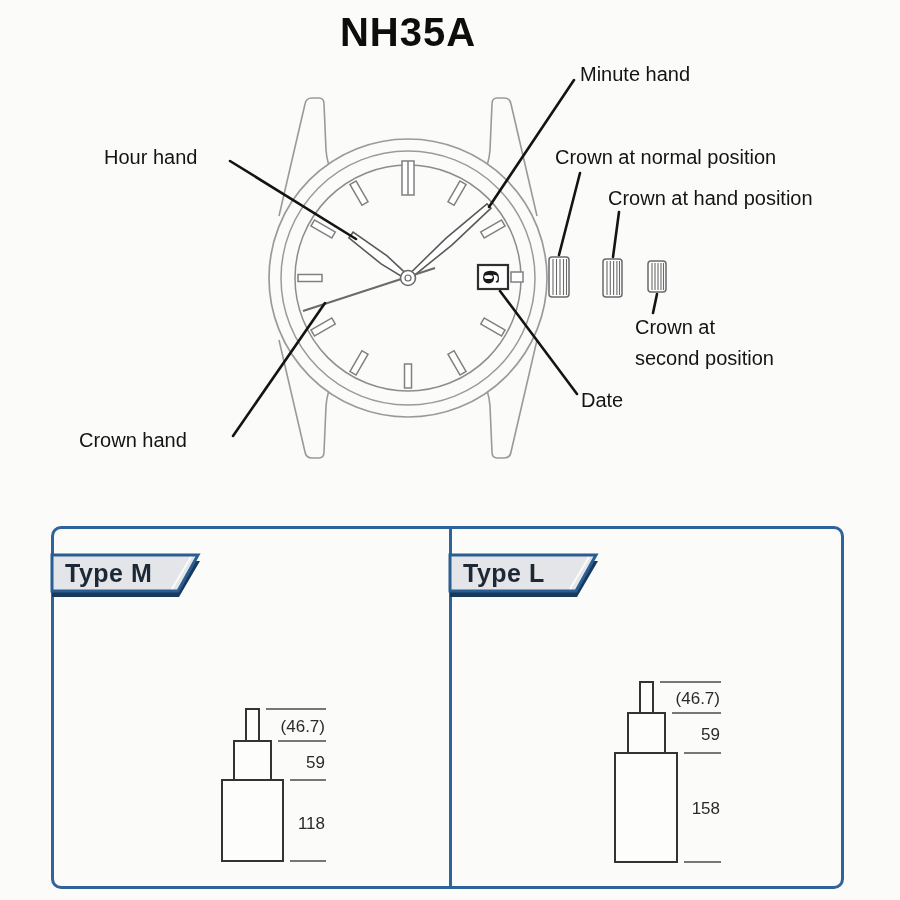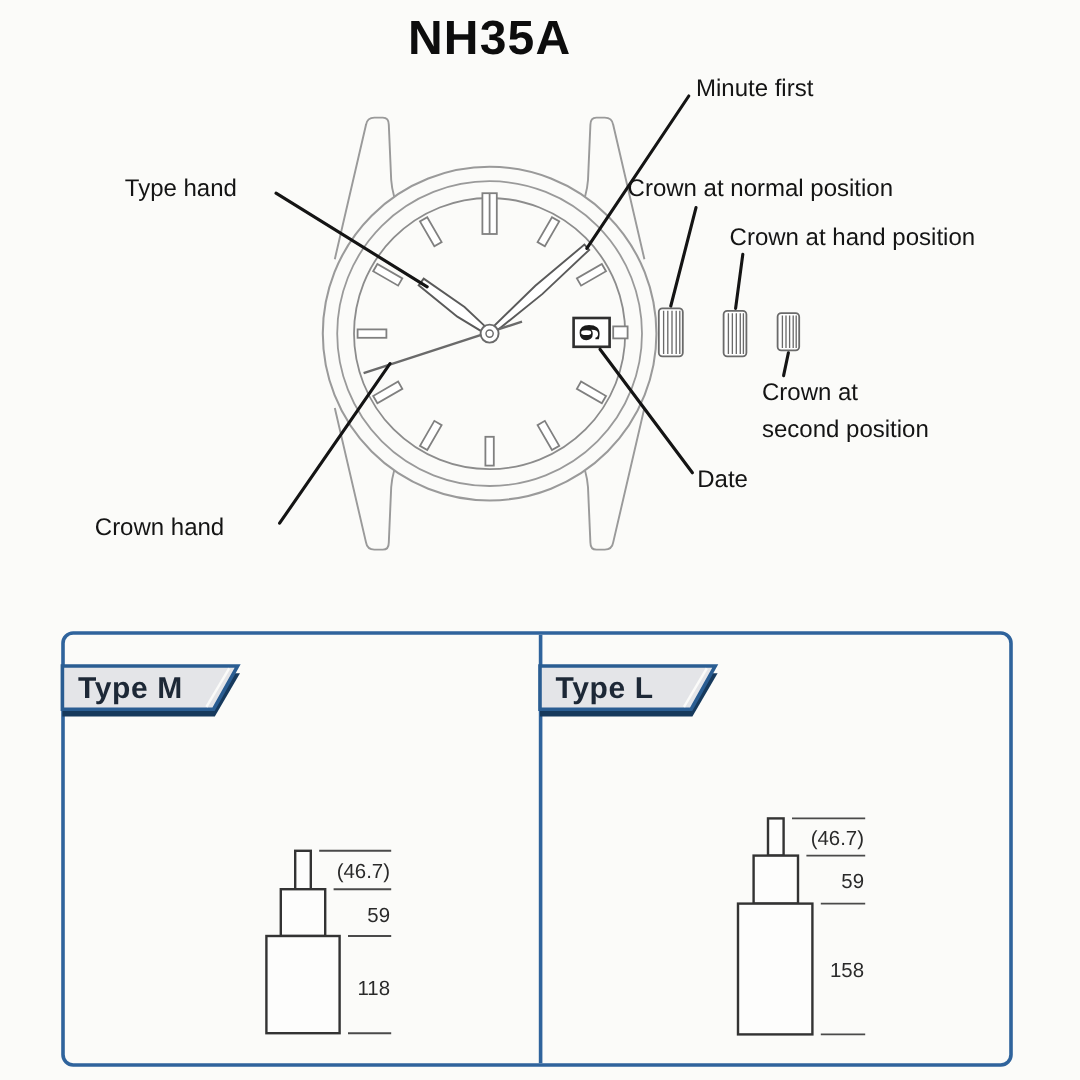--- a/index.html
+++ b/index.html
@@ -104,23 +104,23 @@
       <line x1="574" y1="80" x2="489" y2="207"></line>
       <line x1="230" y1="161" x2="356" y2="239"></line>
       <line x1="233" y1="436" x2="325" y2="303"></line>
       <line x1="580" y1="173" x2="559" y2="255"></line>
       <line x1="619" y1="212" x2="613" y2="257"></line>
       <line x1="657" y1="294" x2="653" y2="313"></line>
       <line x1="500" y1="291" x2="577" y2="394"></line>
     </g>
   </svg>
 
-  <div class="lbl" style="left:580px;top:63px;">Minute first</div>
-  <div class="lbl" style="left:104px;top:146px;">Type hand</div>
-  <div class="lbl" style="left:523px;top:146px;">Crown at normal position</div>
+  <div class="lbl" style="left:580px;top:63px;">Minute hand</div>
+  <div class="lbl" style="left:104px;top:146px;">Hour hand</div>
+  <div class="lbl" style="left:555px;top:146px;">Crown at normal position</div>
   <div class="lbl" style="left:608px;top:187px;">Crown at hand position</div>
   <div class="lbl multiline" style="left:635px;top:312px;">Crown at
 second position</div>
   <div class="lbl" style="left:581px;top:389px;text-align:right;">Date</div>
   <div class="lbl" style="left:79px;top:429px;">Crown hand</div>
 
   <div class="panels">
     <div class="panel-divider"></div>
 
     <div class="panel-half left">

